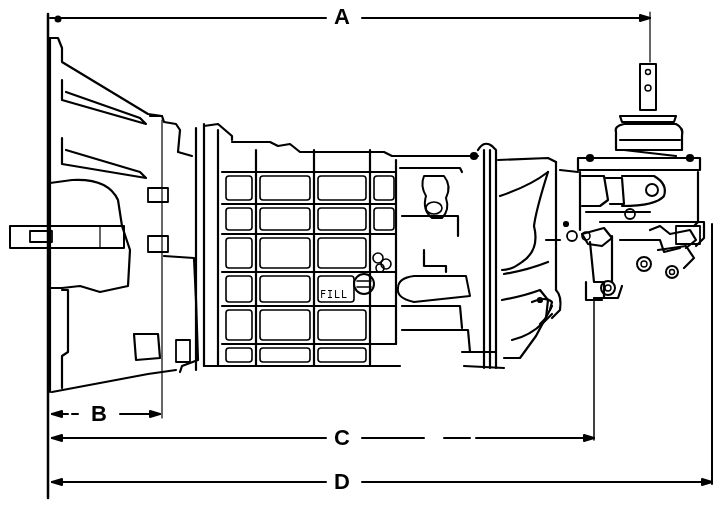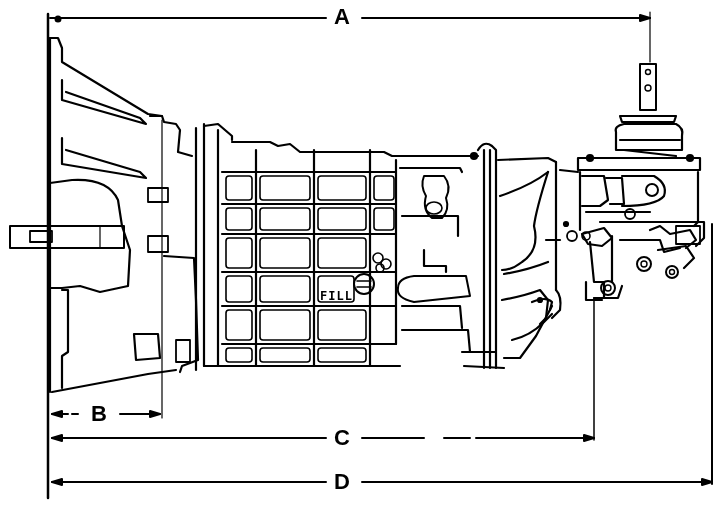--- a/index.html
+++ b/index.html
@@ -12,22 +12,22 @@
     font-weight: bold;
     font-size: 22px;
     color: #000;
     background: #fff;
     line-height: 22px;
     padding: 0 3px;
   }
   .fill-label {
     position: absolute;
     font-family: "DejaVu Sans Mono", monospace;
-    font-weight: bold;
-    font-size: 12px;
+    font-weight: normal;
+    font-size: 10px;
     letter-spacing: 1px;
     color: #000;
   }
 </style>
 </head>
 <body>
 
 <div id="diagram">
   <svg width="728" height="506" viewBox="0 0 728 506" xmlns="http://www.w3.org/2000/svg" fill="none" stroke="#000" stroke-linecap="round" stroke-linejoin="round">
 

